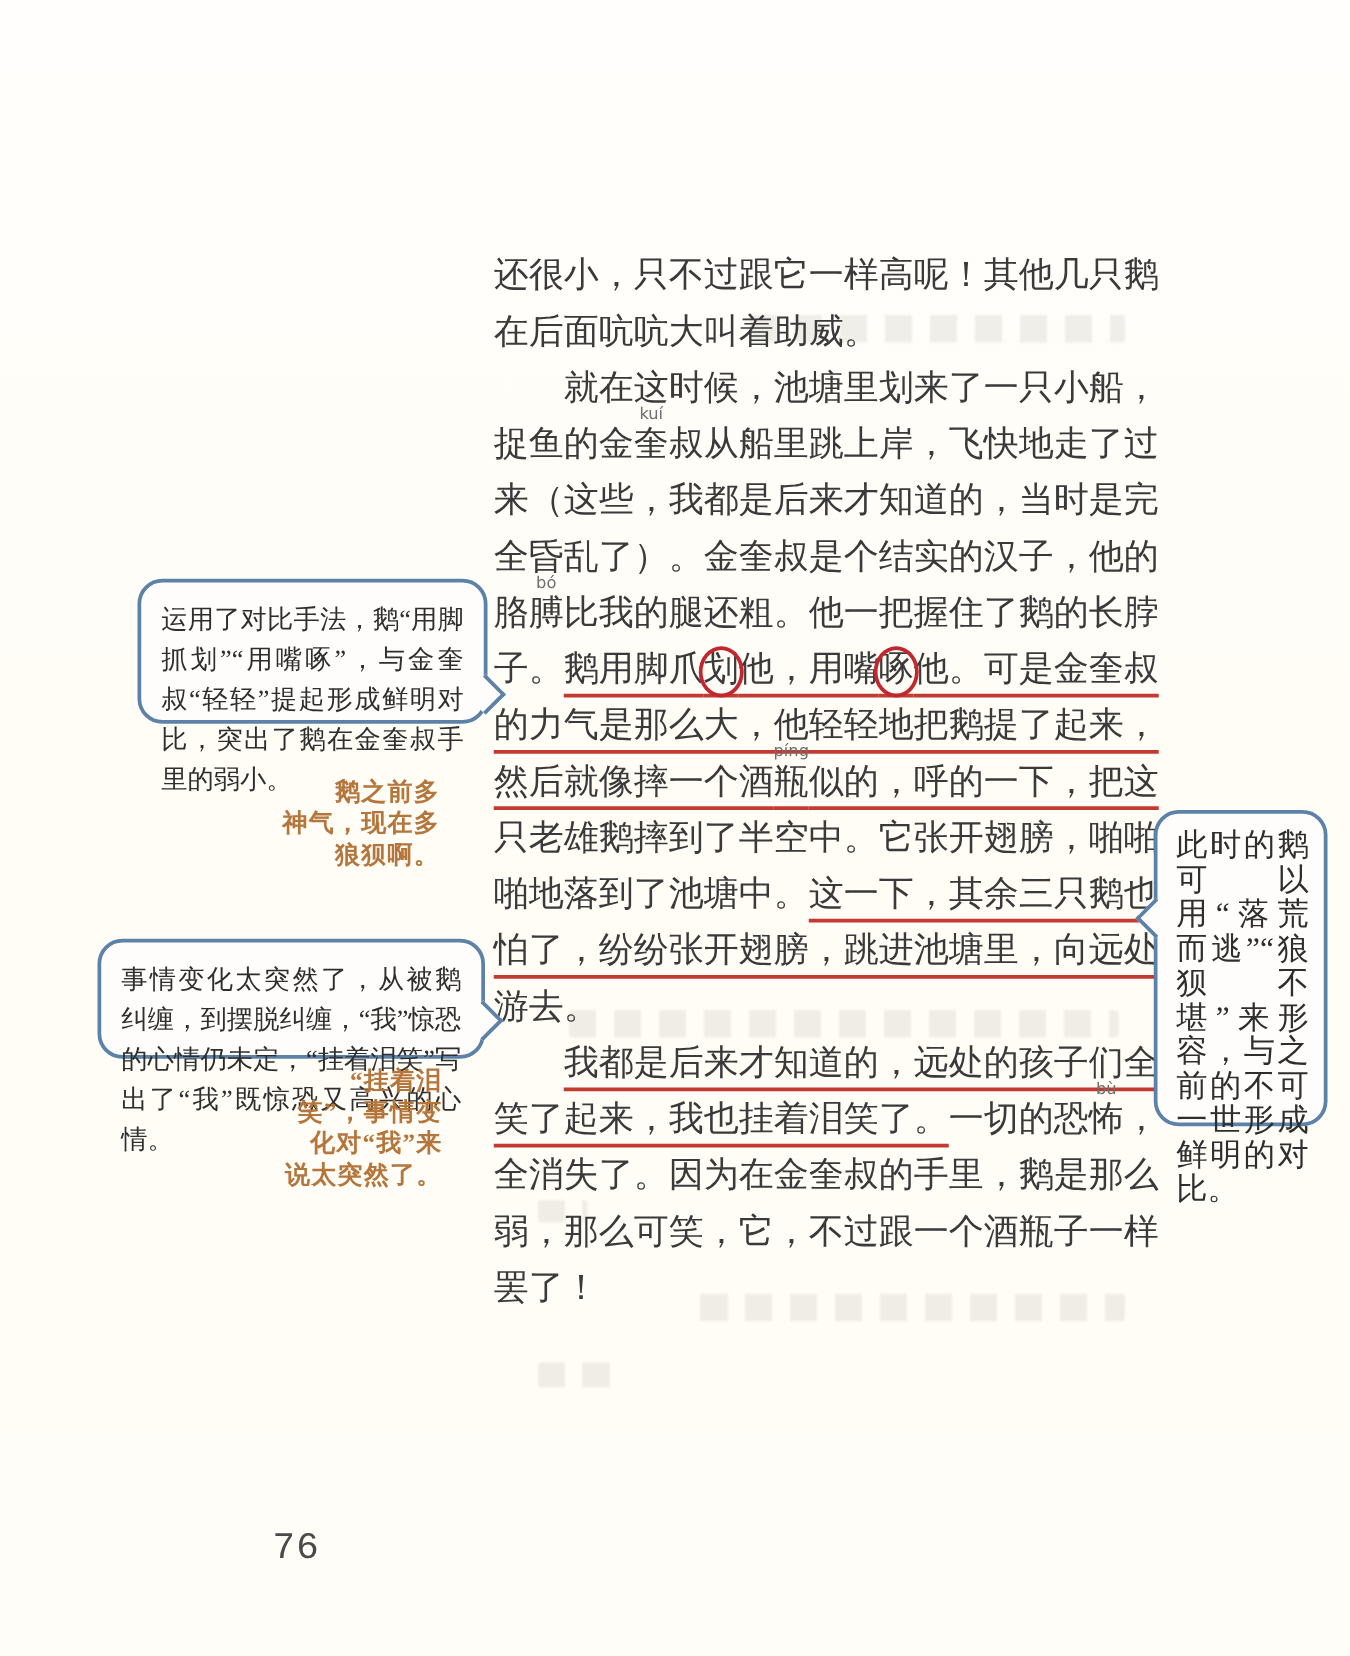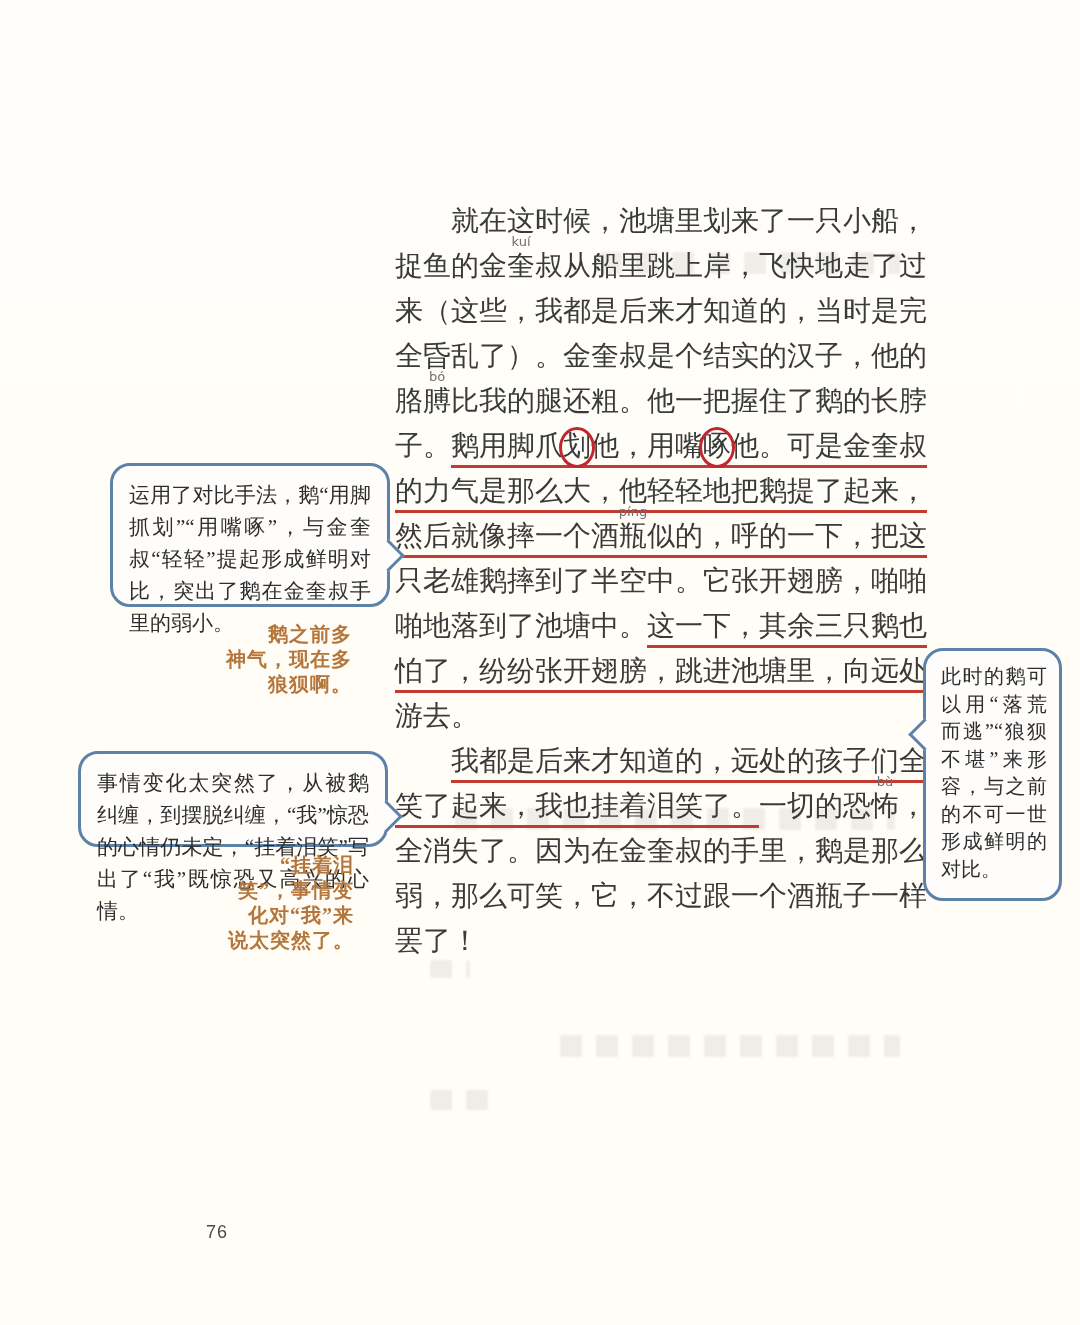--- a/index.html
+++ b/index.html
@@ -44,45 +44,45 @@
   }
 
   
   .callout{
     position:absolute;background:#fffdfb;
     border:3px solid #5d82a8;border-radius:20px;
     color:#2e2e2e;font-size:21px;line-height:32px;
     padding:13px 16px;box-sizing:border-box;
     text-align:justify;text-justify:inter-ideograph;
   }
-  #callout1{left:110px;top:463px;width:280px;height:144px;}
+  #callout1{left:110px;top:463px;width:280px;height:116px;}
   #callout2{left:78px;top:751px;width:310px;height:96px;}
-  #calloutR{left:923px;top:648px;width:139px;height:253px;font-size:20px;line-height:27.5px;padding:12px 12px 12px 15px;}
+  #calloutR{left:923px;top:648px;width:139px;height:253px;font-size:25px;line-height:27.5px;padding:12px 12px 12px 15px;}
 
   .tail{position:absolute;width:20px;height:20px;background:#fffdfb;}
   .tail-right{border-right:3px solid #5d82a8;border-bottom:3px solid #5d82a8;transform:rotate(-45deg);}
   .tail-left{border-left:3px solid #5d82a8;border-top:3px solid #5d82a8;transform:rotate(-45deg);}
   #tail1{right:-13px;top:78px;}
   #tail2{right:-13px;bottom:16px;}
   #tailR{left:-13px;top:72px;}
 
   
   .note{
     position:absolute;color:#b5763c;font-weight:bold;
     font-size:20px;line-height:25px;text-align:right;
     letter-spacing:1px;
   }
   #note1{left:180px;top:622px;width:172px;}
   #note2{left:182px;top:853px;width:172px;}
 
   
   .page-number{
-    position:absolute;left:206px;top:1222px;
-    font-family:Liberation Sans, sans-serif;
-    font-size:18px;color:#4a4a4a;letter-spacing:1px;
+    position:absolute;left:218px;top:1222px;
+    font-family:Liberation Mono, monospace;
+    font-size:30px;color:#4a4a4a;letter-spacing:1px;
   }
 
   
   .smudge{
     position:absolute;opacity:0.13;filter:blur(1px);
     background:repeating-linear-gradient(90deg,#8d867a 0 22px,transparent 22px 36px);
     border-radius:3px;pointer-events:none;
   }
   #sm1{left:600px;top:252px;width:300px;height:22px;}
   #sm2{left:455px;top:808px;width:440px;height:22px;}
@@ -95,20 +95,21 @@
 
 <div class="page">
 
   <div class="smudge" id="sm1"></div>
   <div class="smudge" id="sm2"></div>
   <div class="smudge" id="sm3"></div>
   <div class="smudge" id="sm4"></div>
   <div class="smudge" id="sm5"></div>
 
   <div class="main-col">
+      <p class="para"><span>还很小，只不过跟它一样高呢！其他几只鹅在后面吭吭大叫着助威。</span></p>
       <p class="para indent"><span>就在这时候，池塘里划来了一只小船，捉鱼的金</span><span class="rb">奎<span class="rt">kuí</span></span><span>叔从船里跳上岸，飞快地走了过来（这些，我都是后来才知道的，当时是完全昏乱了）。金奎叔是个结实的汉子，他的胳</span><span class="rb">膊<span class="rt">bó</span></span><span>比我的腿还粗。他一把握住了鹅的长脖子。</span><span class="ul">鹅用脚爪</span><span class="ul circled">划</span><span class="ul">他，用嘴</span><span class="ul circled">啄</span><span class="ul">他。可是金奎叔的力气是那么大，他轻轻地把鹅提了起来，然后就像摔一个酒</span><span class="rb ul">瓶<span class="rt">píng</span></span><span class="ul">似的，呼的一下，把这</span><span>只老雄鹅摔到了半空中。它张开翅膀，啪啪啪地落到了池塘中。</span><span class="ul">这一下，其余三只鹅也怕了，纷纷张开翅膀，跳进池塘里，向远处</span><span>游去。</span></p>
       <p class="para indent"><span class="ul">我都是后来才知道的，远处的孩子们全笑了起来，我也挂着泪笑了。</span><span>一切的恐</span><span class="rb">怖<span class="rt">bù</span></span><span>，全消失了。因为在金奎叔的手里，鹅是那么弱，那么可笑，它，不过跟一个酒瓶子一样罢了！</span></p>
     </div>
 
   <div class="callout" id="callout1">
     <div class="tail tail-right" id="tail1"></div>
     <span>运用了对比手法，鹅“用脚抓划”“用嘴啄”，与金奎叔“轻轻”提起形成鲜明对比，突出了鹅在金奎叔手里的弱小。</span>
   </div>
 
   <div class="note" id="note1">鹅之前多<br>神气，现在多<br>狼狈啊。</div>

